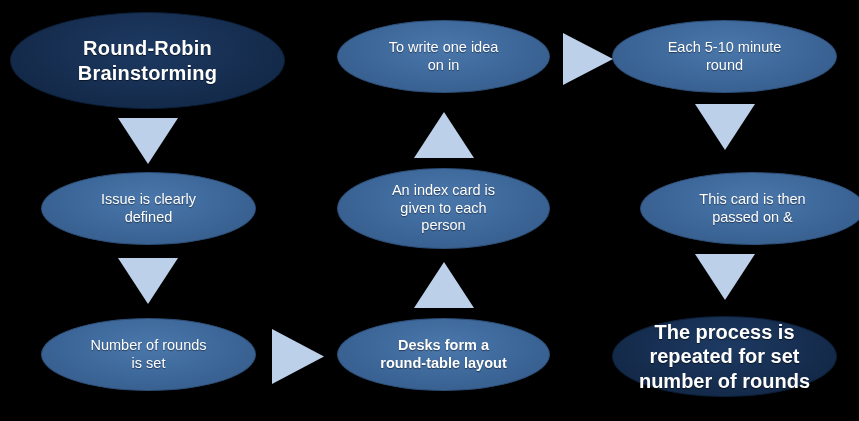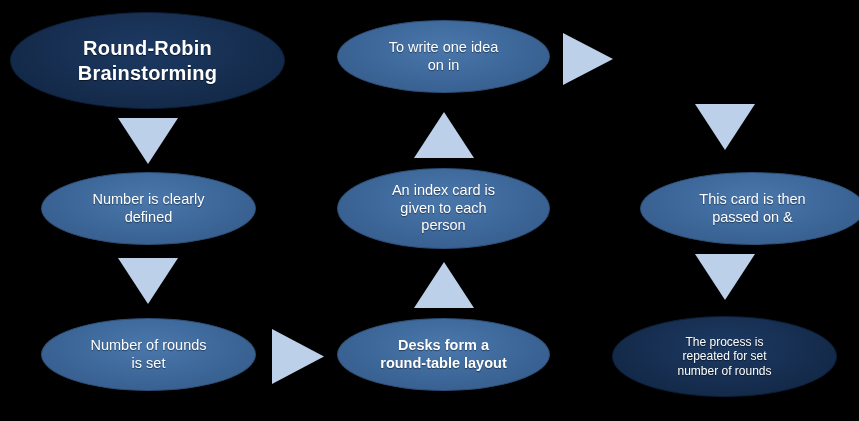--- a/index.html
+++ b/index.html
@@ -39,22 +39,22 @@
     border: 1px solid #2d4f78;
     font-size: 14.5px;
     font-weight: 400;
     text-shadow: 0 1px 1px rgba(0,0,0,0.45);
   }
 
   
   .node.dark {
     background: radial-gradient(ellipse at 50% 38%, #1d3a63 0%, #152c4d 60%, #102441 100%);
     border: 1px solid #0d1f38;
-    font-size: 12px;
-    font-weight: 400;
+    font-size: 20px;
+    font-weight: 700;
     text-shadow: 0 1px 1px rgba(0,0,0,0.55);
   }
 
   .node.title {
     font-size: 20px;
     font-weight: 700;
     letter-spacing: 0.2px;
   }
 
   
@@ -65,31 +65,33 @@
     display: block;
     overflow: visible;
   }
 </style>
 </head>
 <body>
 
 <div id="canvas" style="background: rgb(0, 0, 0); border-radius: 19px;">
     <div class="node dark title" style="left: 10px; top: 12px; width: 275px; height: 97px;">Round-Robin
 Brainstorming</div>
-    <div class="node med" style="left: 41px; top: 172px; width: 215px; height: 73px;">Number is clearly
+    <div class="node med" style="left: 41px; top: 172px; width: 215px; height: 73px;">Issue is clearly
 defined</div>
     <div class="node med" style="left: 41px; top: 318px; width: 215px; height: 73px;">Number of rounds
 is set</div>
     <div class="node med" style="left: 337px; top: 318px; width: 213px; height: 73px; font-weight: bold;">Desks form a
 round-table layout</div>
     <div class="node med" style="left: 337px; top: 168px; width: 213px; height: 81px;">An index card is
 given to each
 person</div>
     <div class="node med" style="left: 337px; top: 20px; width: 213px; height: 73px;">To write one idea
 on in</div>
+    <div class="node med" style="left: 612px; top: 20px; width: 225px; height: 73px;">Each 5-10 minute
+round</div>
     <div class="node med" style="left: 640px; top: 172px; width: 225px; height: 73px;">This card is then
 passed on &amp;</div>
     <div class="node dark" style="left: 612px; top: 316px; width: 225px; height: 81px;">The process is
 repeated for set
 number of rounds</div>
     <div class="arrow" style="left: 118px; top: 118px;">
       <svg width="60" height="46" viewBox="0 0 60 46">
         <polygon points="0,0 60,0 30,46" fill="#bcd0ea"></polygon>
       </svg>
     </div>

